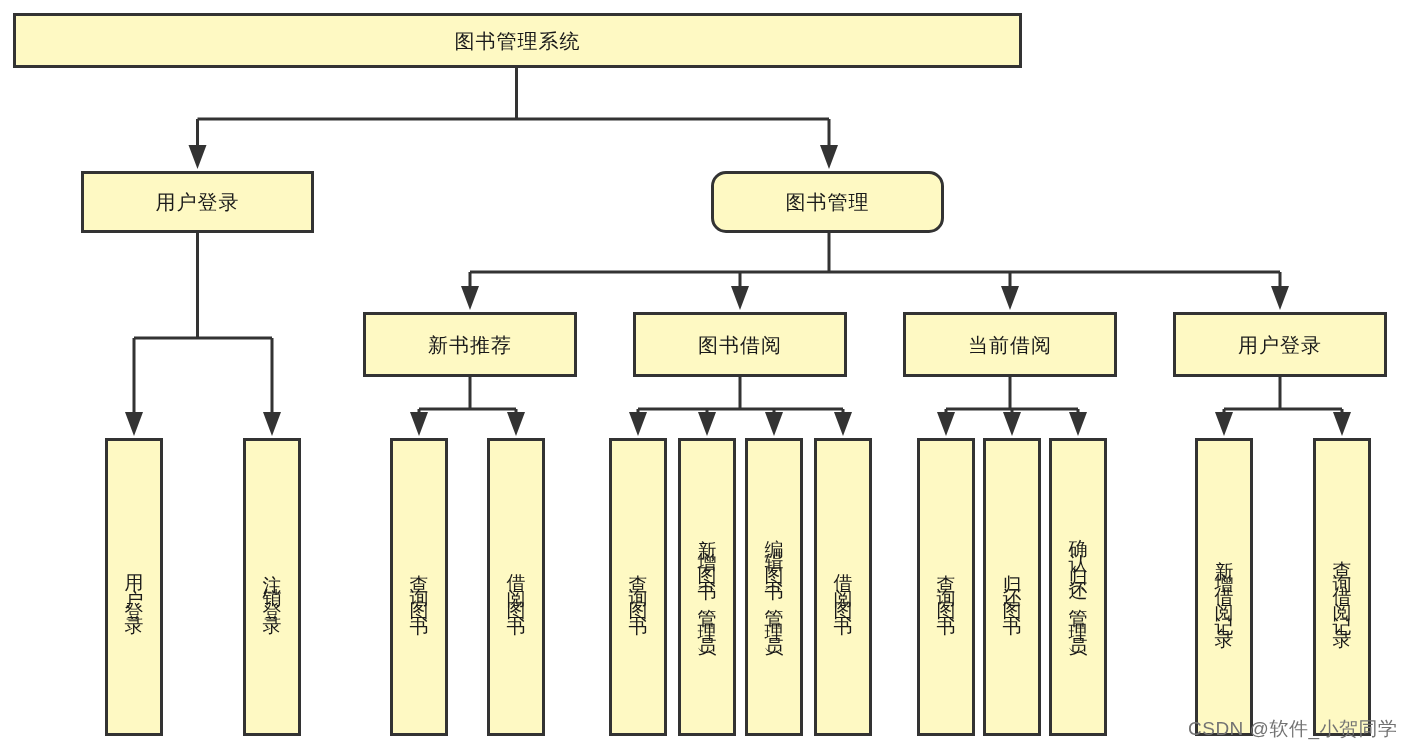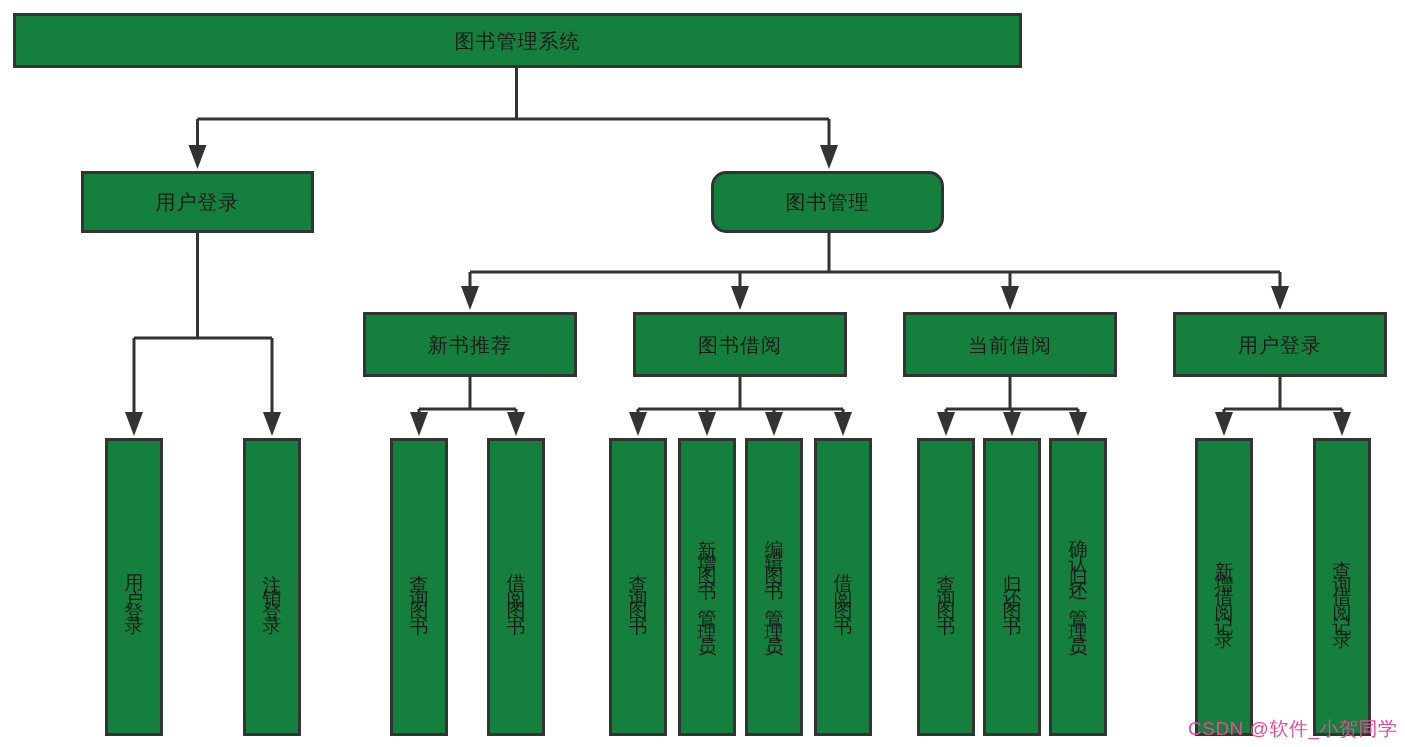--- a/index.html
+++ b/index.html
@@ -2,35 +2,35 @@
 <html><head>
 <meta charset="utf-8">
 <style>
   html,body{margin:0;padding:0;background:#ffffff;}
   .canvas{
     position:relative;width:1405px;height:747px;background:#ffffff;overflow:hidden;
     font-family:"Liberation Sans","DejaVu Sans",sans-serif;color:#1a1a1a;
   }
   .wires{position:absolute;left:0;top:0;}
   .box{
-    position:absolute;box-sizing:border-box;border:3px solid #333333;background:#15803d;
+    position:absolute;box-sizing:border-box;border:3px solid #333333;background:#fef9c3;
     display:flex;align-items:center;justify-content:center;text-align:center;
   }
   .root{left:13px;top:13px;width:1009px;height:55px;}
   .l2{top:171px;height:62px;width:233px;}
   .l3{top:312px;height:65px;width:214px;}
   .leaf{top:438px;height:298px;width:58px;}
   .hlbl{font-size:20px;letter-spacing:1px;line-height:1;}
   .vlbl{
     writing-mode:vertical-rl;text-orientation:mixed;
     font-size:19px;letter-spacing:14px;line-height:58px;
   }
   .watermark{
     position:absolute;left:1188px;top:716px;z-index:5;
-    font-size:19px;letter-spacing:0.5px;color:#ec4899;white-space:nowrap;
+    font-size:19px;letter-spacing:0.5px;color:#737373;white-space:nowrap;
   }
 </style>
 </head>
 <body>
 
 <div class="canvas">
 
   <svg class="wires" width="1405" height="747" viewBox="0 0 1405 747">
     <path fill="none" stroke="#333333" stroke-width="3" d="M516.5 68 V119 M197.5 119 H829 M197.5 119 V150 M829 119 V150
              M197.5 233 V338 M134 338 H272 M134 338 V418 M272 338 V418

